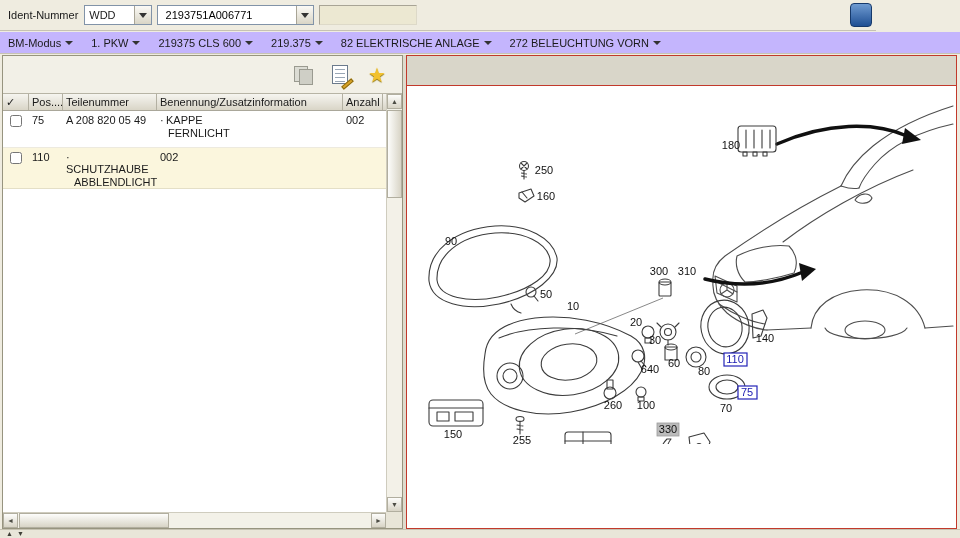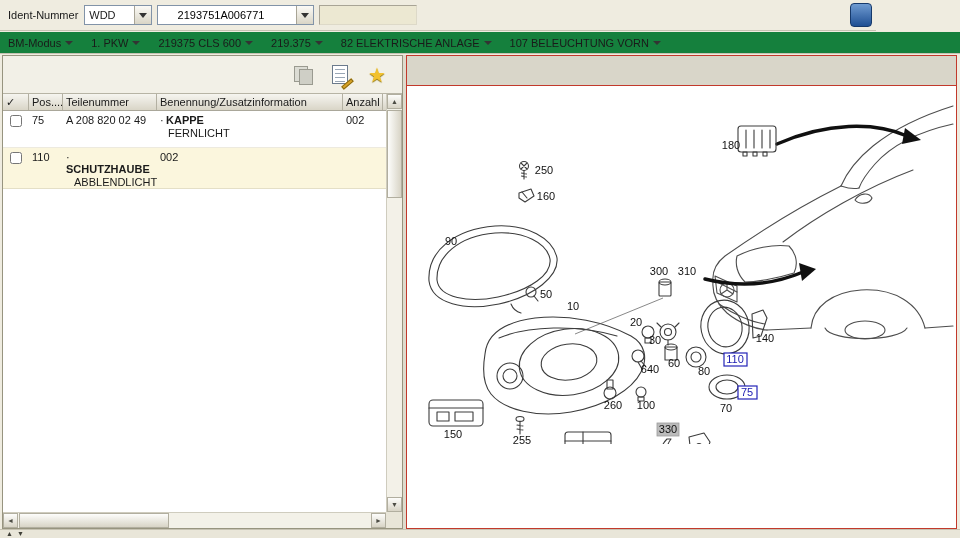--- a/index.html
+++ b/index.html
@@ -6,30 +6,30 @@
   html,body { width:960px; height:538px; overflow:hidden; }
   body { font-family:"Liberation Sans", sans-serif; font-size:11px; color:#1a1a1a; background:#efece0; }
   #window { position:relative; width:960px; height:538px; background:#efece0; }
 
   
   #ident-bar { position:absolute; left:0; top:0; width:876px; height:31px; background:#efece0;
                border-bottom:1px solid #c6c2b2; display:flex; align-items:center; padding-left:8px; }
   #ident-bar .lab { margin-right:6px; }
   .combo { display:flex; height:20px; border:1px solid #8193a8; background:#fff; margin-right:5px; }
   .combo .val { padding:3px 18px 0 4px; white-space:nowrap; }
-  .combo input { border:none; outline:none; height:18px; padding:0 20px; font:11px "Liberation Sans",sans-serif; width:138px; }
+  .combo input { border:none; outline:none; height:18px; padding:0 8px; font:11px "Liberation Sans",sans-serif; width:138px; }
   .combo .btn { width:17px; background:linear-gradient(#fbfaf6,#d9d5c6); border-left:1px solid #a8a496;
                 display:flex; align-items:center; justify-content:center; cursor:default; }
   .arr-down { width:0; height:0; border-left:4px solid transparent; border-right:4px solid transparent; border-top:5px solid #333; }
   .field-dis { width:98px; height:20px; background:#ece8d2; border:1px solid #a8a496; border-right-color:#ddd9c8; border-bottom-color:#ddd9c8; }
   .app-icon { position:absolute; right:4px; top:3px; width:22px; height:24px; border-radius:4px;
               background:linear-gradient(#6f9bd1,#1f4f93); border:1px solid #16396b; }
 
   
-  #menu-bar { position:absolute; left:0; top:32px; width:960px; height:22px; background:#15803d;
+  #menu-bar { position:absolute; left:0; top:32px; width:960px; height:22px; background:#c4b5fd;
               border-bottom:1px solid #c6c2b2; display:flex; align-items:center; padding-left:8px; }
   .menu-item { display:flex; align-items:center; margin-right:18px; cursor:default; white-space:nowrap; }
   .menu-item .arr-down { margin-left:4px; border-top-width:4px; }
 
   
   #parts-panel { position:absolute; left:2px; top:55px; width:401px; height:474px; background:#fff;
                  border:1px solid #97947f; }
   #parts-toolbar { position:absolute; left:0; top:0; width:100%; height:38px; background:#f2f0e7;
                    border-bottom:1px solid #b7b4a5; display:flex; align-items:center; justify-content:flex-end;
                    padding-right:10px; gap:14px; }
@@ -46,21 +46,21 @@
   #grid { position:absolute; left:0; top:38px; right:16px; bottom:16px; overflow:hidden; background:#fff; }
   .g-head { display:grid; grid-template-columns:26px 34px 94px 186px 40px; height:17px;
             background:linear-gradient(#f6f5f0,#d9d5c7); border-bottom:1px solid #aaa79a; }
   .g-head > div { border-right:1px solid #b3b0a2; padding:2px 3px 0 3px; overflow:hidden; white-space:nowrap; }
   .g-row { display:grid; grid-template-columns:26px 34px 94px 186px 40px; min-height:37px;
            border-bottom:1px solid #edeadf; cursor:default; }
   .g-row.sel { background:#fbf6dd; border-bottom:1px solid #e4dfc6; }
   .g-row > div { padding:3px 3px 0 3px; overflow:hidden; }
   .g-row .cb { display:flex; justify-content:center; align-items:flex-start; padding-top:4px; }
   .g-row input[type=checkbox]{ width:12px; height:12px; }
-  .pname b { font-weight:bold; }
+  .pname b { font-weight:normal; }
   .pinfo { margin-top:1px; margin-left:8px; }
   .dot { display:inline-block; width:6px; }
 
   
   .sb-btn { width:15px; height:15px; background:linear-gradient(#fdfdfb,#d8d4c6); border:1px solid #b1ae9f;
             display:flex; align-items:center; justify-content:center; font-size:7px; color:#4c4c44; }
   #sb-v { position:absolute; top:38px; right:0; bottom:16px; width:16px; background:#f3f1e8; border-left:1px solid #cfccbe; }
   #sb-v .sb-btn { position:absolute; left:0; }
   #sb-v .up { top:0; }
   #sb-v .dn { bottom:0; }
@@ -135,21 +135,21 @@
     </div>
     <div class="menu-item">
       <span>219.375</span>
         <i class="arr-down"></i>
     </div>
     <div class="menu-item">
       <span>82 ELEKTRISCHE ANLAGE</span>
         <i class="arr-down"></i>
     </div>
     <div class="menu-item">
-      <span>107 BELEUCHTUNG VORN</span>
+      <span>272 BELEUCHTUNG VORN</span>
         <i class="arr-down"></i>
     </div>
   </div>
 
   <div id="parts-panel">
     <div id="parts-toolbar">
       <div class="tb-icon">
         <i class="ic-report-a"></i>
         <i class="ic-report-b"></i>
       </div>
@@ -174,21 +174,21 @@
         <div>Teilenummer</div>
         <div>Benennung/Zusatzinformation</div>
         <div>Anzahl</div>
       </div>
 
       <div class="g-row">
         <div class="cb">
             <input type="checkbox" style="">
           </div>
         <div>75</div>
-        <div>A 208 820 02 49</div>
+        <div>A 208 820 05 49</div>
         <div>
           <div class="pname"><span class="dot">·</span><b>KAPPE</b></div>
           <div class="pinfo">FERNLICHT</div>
         </div>
         <div>002</div>
       </div>
 
       <div class="g-row sel">
         <div class="cb">
             <input type="checkbox" style="">

